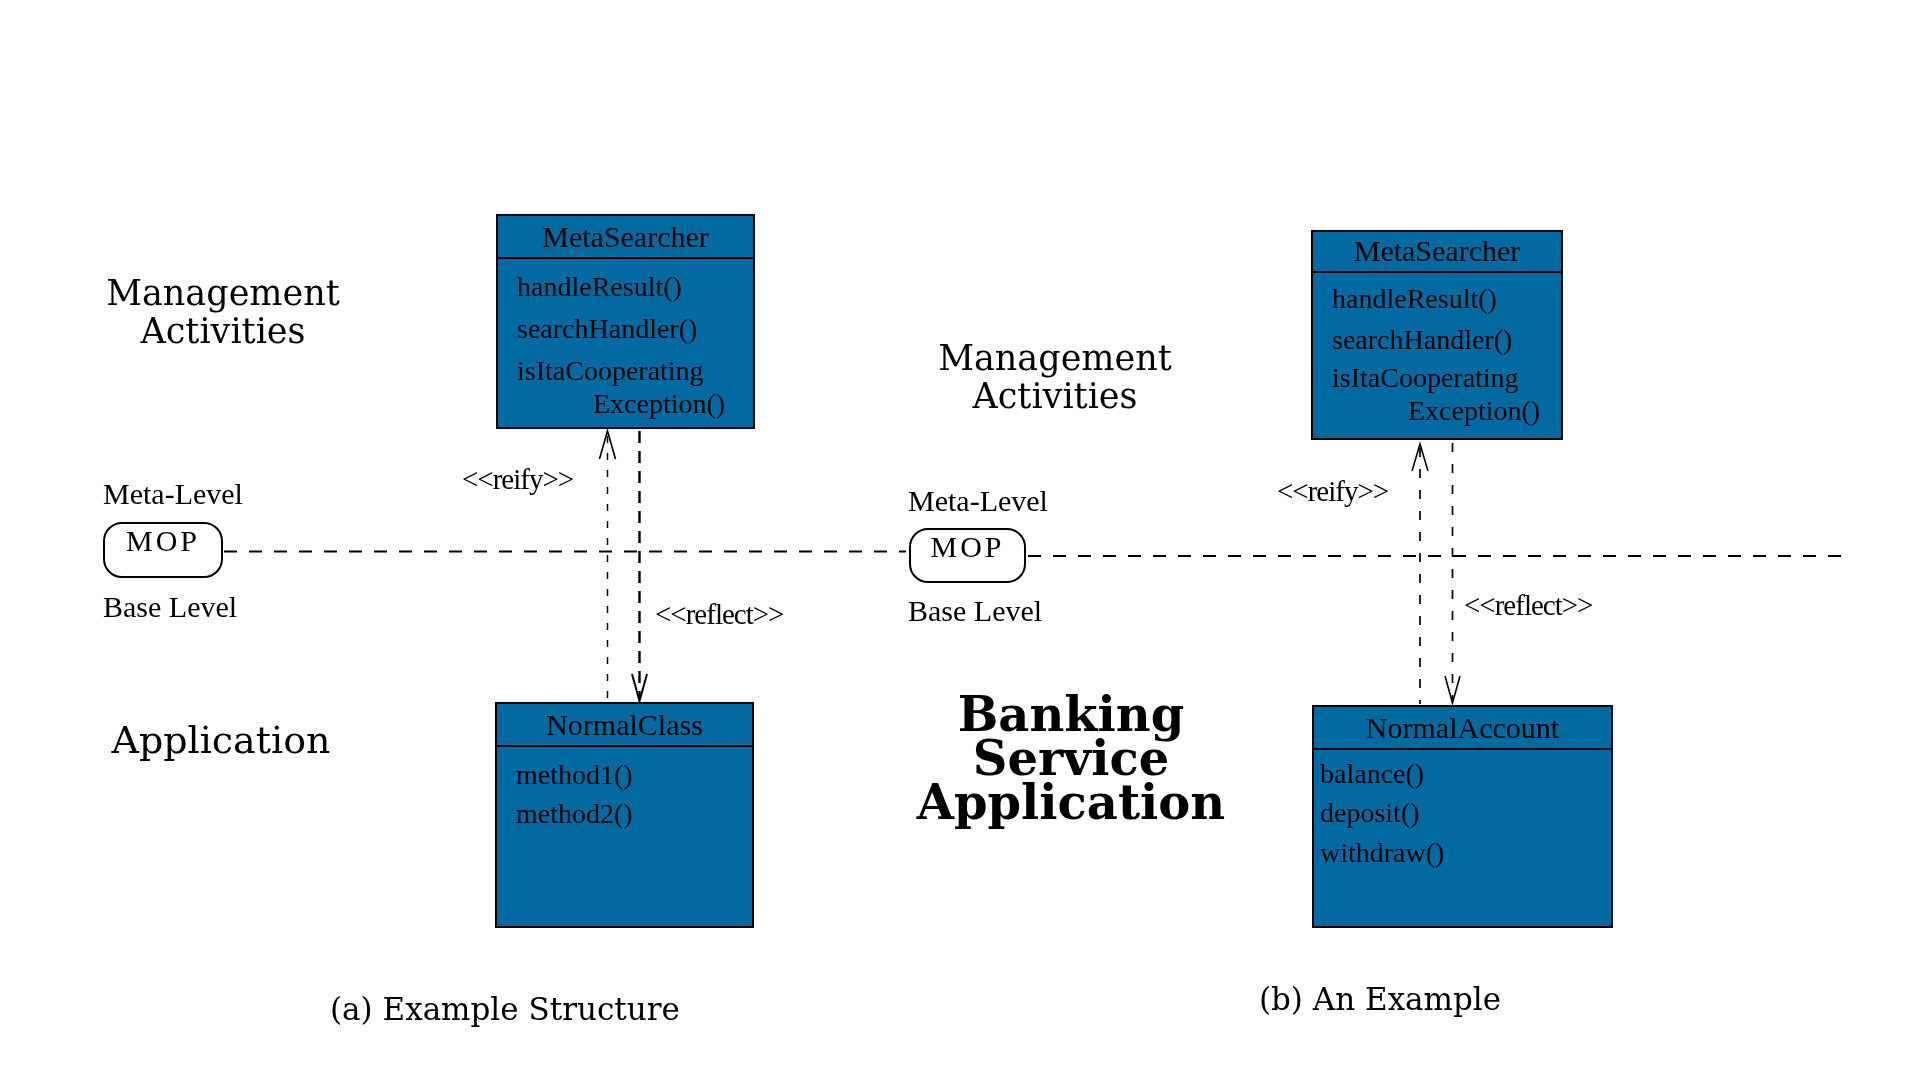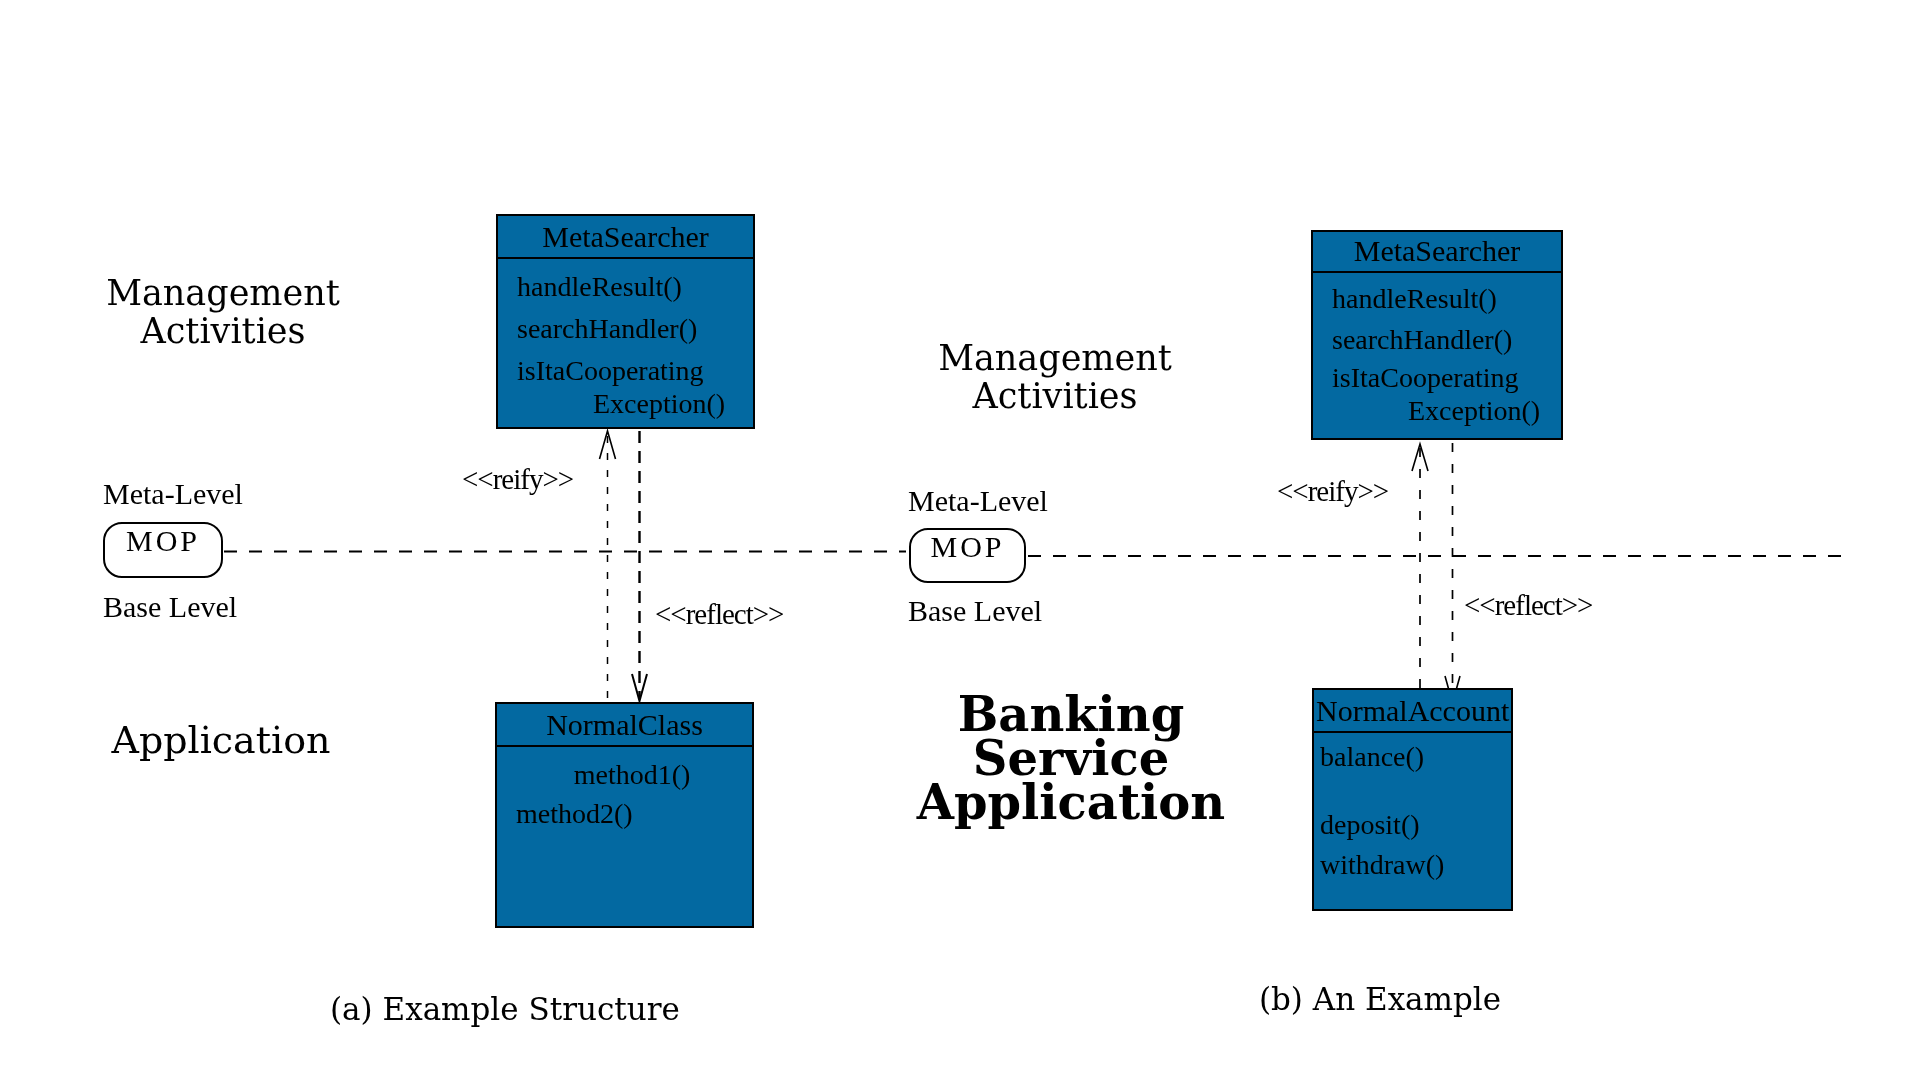--- a/index.html
+++ b/index.html
@@ -80,21 +80,21 @@
   </div>
   <div class="small-label" style="left:103px;top:591px;">Base Level</div>
 
   <div class="big-label" style="left:96px;top:721px;width:250px;font-size:38px;">
     <div>Application</div>
   </div>
 
   <div class="uml-box" style="left:495px;top:702px;width:259px;height:226px;">
     <div class="uml-title">NormalClass</div>
     <div class="uml-body">
-      <div class="m" style="height:39px;text-align:center;">method1()</div>
+      <div class="m" style="height:39px;">method1()</div>
       <div class="m" style="height:39px;">method2()</div>
     </div>
   </div>
 
   <div class="caption" style="left:330px;top:991px;width:340px;">(a) Example Structure</div>
 
   <div class="big-label" style="left:920px;top:339px;width:270px;">
     <div>Management</div>
     <div>Activities</div>
   </div>
@@ -116,24 +116,24 @@
   <div class="mop" style="left:909px;top:528px;width:117px;height:55px;">
     <span>MOP</span>
   </div>
   <div class="small-label" style="left:908px;top:595px;">Base Level</div>
 
   <div class="big-label bold" style="left:896px;top:692px;width:350px;font-size:48px;">
     <div>Banking Service</div>
     <div>Application</div>
   </div>
 
-  <div class="uml-box" style="left:1312px;top:688px;width:201px;height:223px;">
+  <div class="uml-box" style="left:1312px;top:705px;width:301px;height:223px;">
     <div class="uml-title">NormalAccount</div>
     <div class="uml-body" style="padding-top:9px;padding-left:6px;">
       <div class="m" style="height:39px;">balance()</div>
-      <div class="m" style="height:40px;margin-top:29px;">deposit()</div>
+      <div class="m" style="height:40px;">deposit()</div>
       <div class="m" style="height:40px;">withdraw()</div>
     </div>
   </div>
 
   <div class="caption" style="left:1210px;top:981px;width:340px;">(b) An Example</div>
 
 </div>
 
 </body></html>

